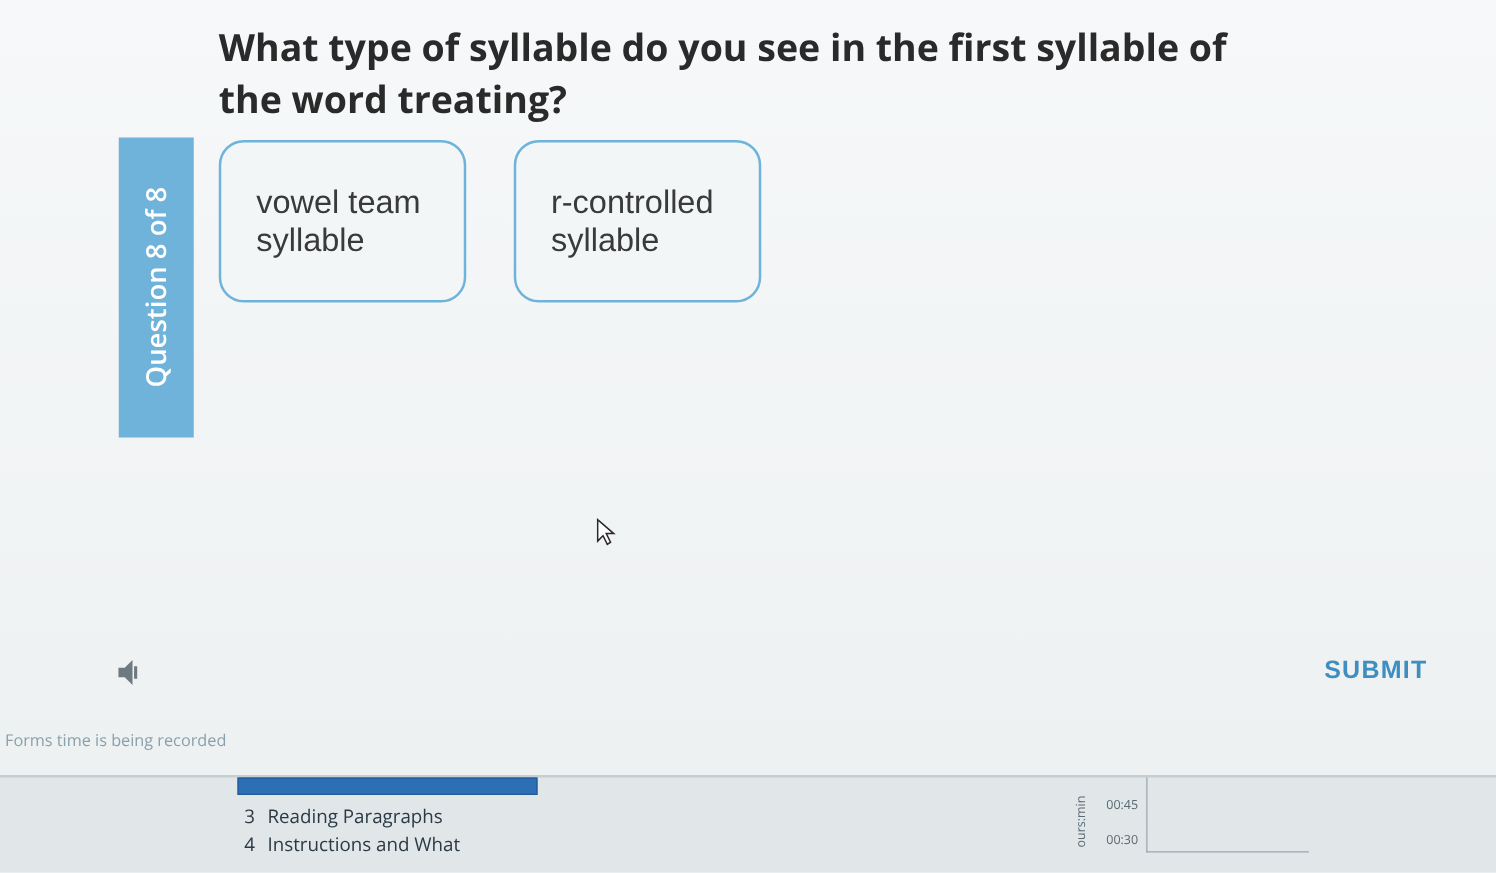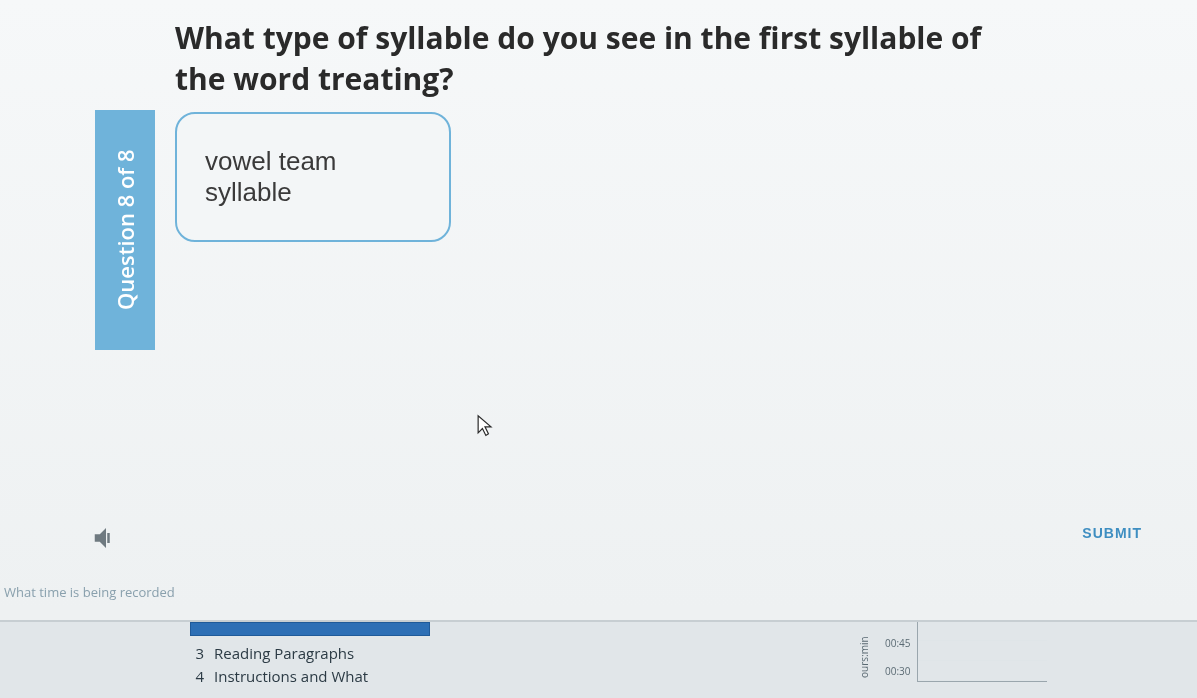--- a/index.html
+++ b/index.html
@@ -42,21 +42,21 @@
     color: #2a2a2a;
     line-height: 1.35;
   }
   .question-stem .reg { font-weight: 700; }
   .answers {
     position: absolute;
     left: 175px;
     top: 112px;
     width: 905px;
     display: grid;
-    grid-template-columns: 1fr 1fr 1fr;
+    grid-template-columns: 1fr 1fr 1fr 1fr;
     column-gap: 38px;
     row-gap: 36px;
   }
   .answer {
     border: 2px solid #6fb3da;
     border-radius: 20px;
     background: #f3f6f7;
     color: #3a3a3a;
     font-size: 26px;
     padding: 32px 28px;
@@ -75,21 +75,21 @@
     display:flex;align-items:center;justify-content:center;
     cursor:pointer;
   }
   .submit-btn {
     position: absolute;
     right: 55px;
     top: 525px;
     background: transparent;
     border: none;
     color: #3e8ec1;
-    font-size: 14px;
+    font-size: 20px;
     font-weight: 700;
     letter-spacing: 1px;
     cursor: pointer;
   }
   .study-note {
     position: absolute;
     left: 4px;
     top: 583px;
     font-size: 13px;
     color: #89a0ad;
@@ -168,34 +168,37 @@
   </div>
 
   <div class="question-stem">
     <span>What type of syllable do you see in the first syllable of the word </span><span class="reg">treating?</span>
   </div>
 
   <div class="answers">
     <button class="answer">
       <span>vowel team syllable</span>
     </button>
+    <button class="answer">
+      <span>r-controlled syllable</span>
+    </button>
   </div>
 
   <div class="sound-btn">
     <svg width="30" height="30" viewBox="0 0 24 24" fill="#6f7a80">
       <path d="M3 9v6h4l5 5V4L7 9H3z"></path>
       <path d="M14 8v8" stroke="#6f7a80" stroke-width="2" fill="none"></path>
     </svg>
   </div>
 
   <button class="submit-btn">
     <span>SUBMIT</span>
   </button>
 
-  <div class="study-note">What time is being recorded</div>
+  <div class="study-note">Forms time is being recorded</div>
 
   <svg class="cursor-icon" viewBox="0 0 20 28">
     <path d="M2 2 L2 22 L7 17 L11 25 L14 23 L10 15 L17 15 Z" fill="#fff" stroke="#2a2a2a" stroke-width="1.4"></path>
   </svg>
 </div>
 
 <div class="bottom-strip">
   <div class="prog-block">
     <div class="prog-bar"></div>
     <div class="prog-list">

